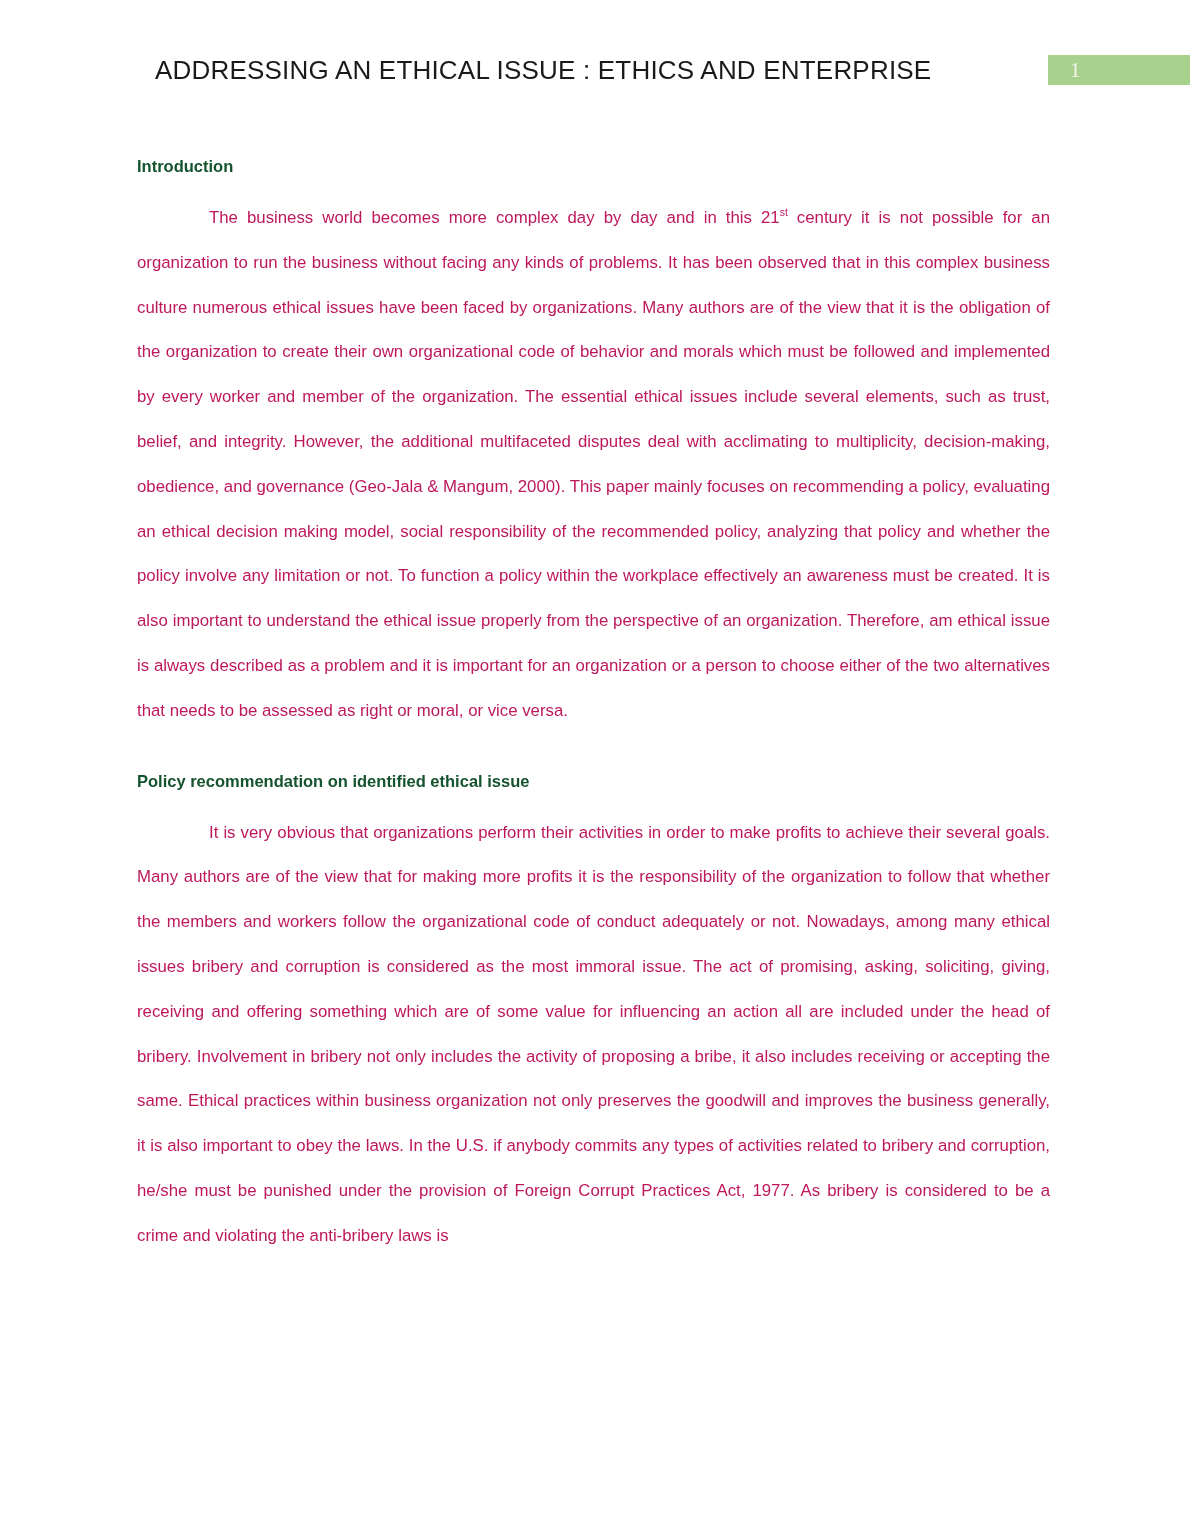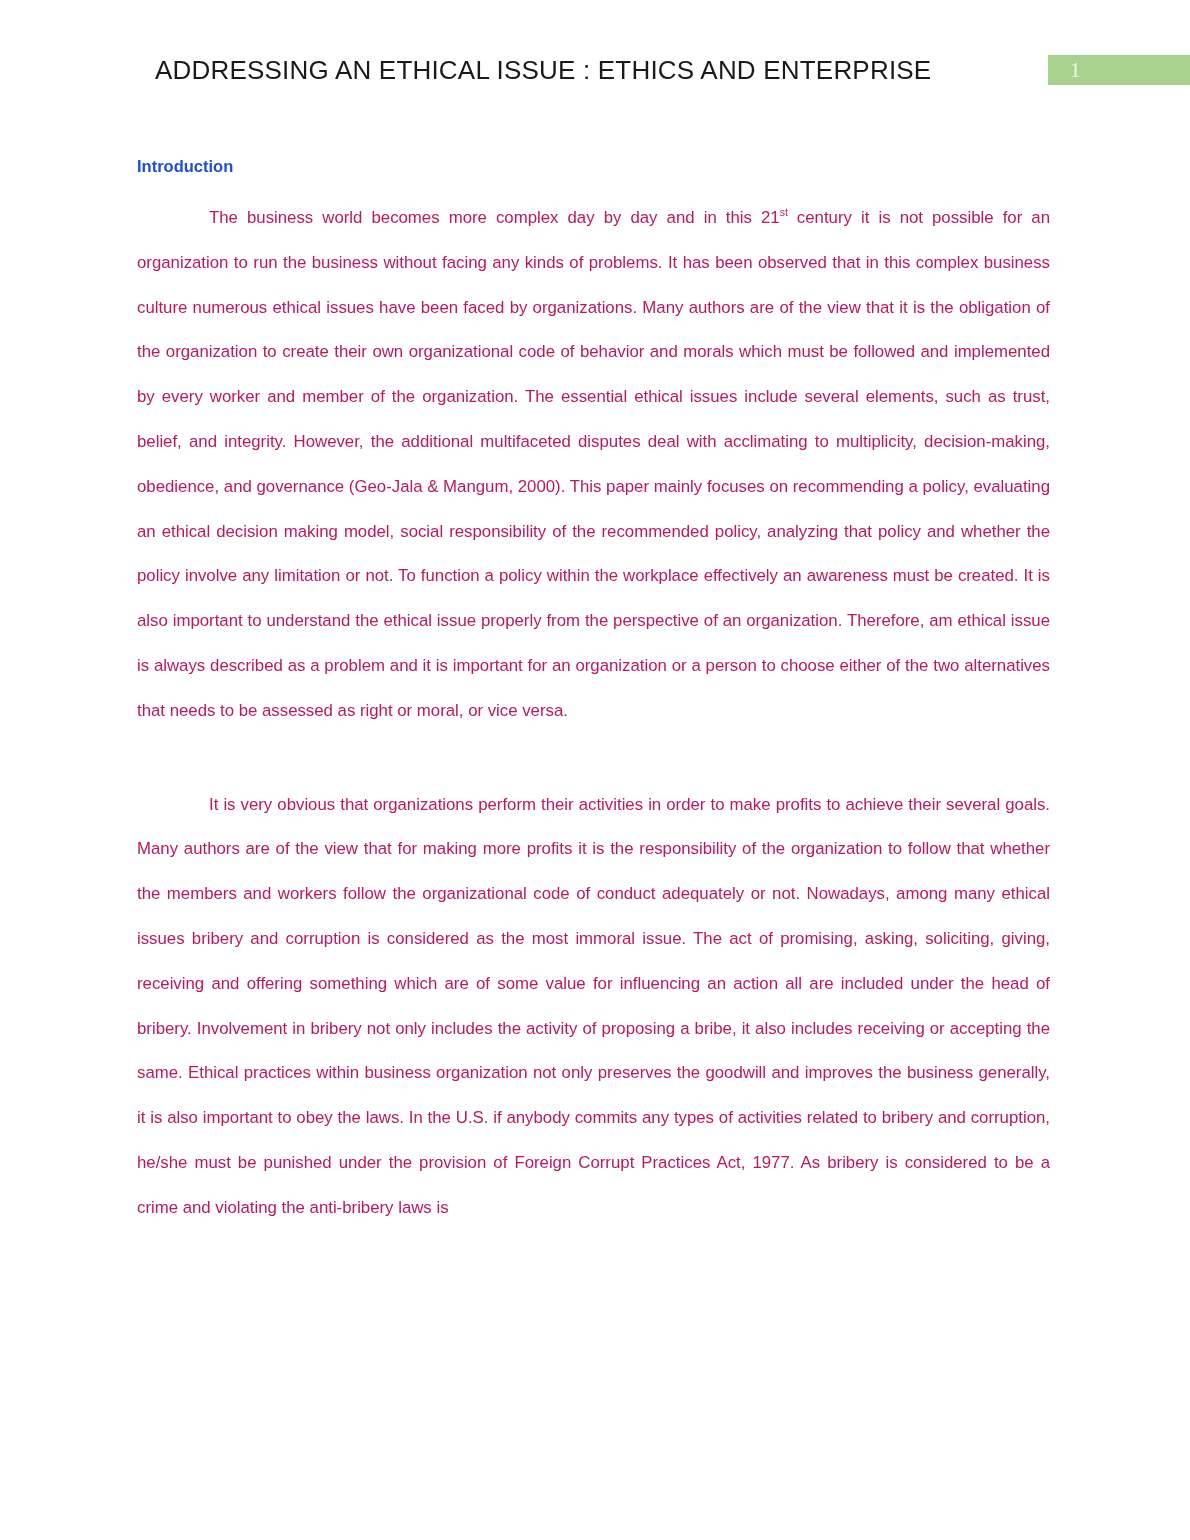--- a/index.html
+++ b/index.html
@@ -63,21 +63,21 @@
     left: 137px;
     top: 152px;
     width: 913px;
   }
 
   h2.section-heading {
     margin: 0 0 0 0;
     font-size: 16.5px;
     font-weight: bold;
     line-height: 28px;
-    color: #1d4ed8;
+    color: #14532d;
   }
 
   p.body-par {
     margin: 0;
     font-size: 16.8px;
     line-height: 44.8px;
     text-align: justify;
     text-justify: inter-word;
     color: #be185d;
     -webkit-hyphens: none;
@@ -113,19 +113,20 @@
   <div class="content">
 
     <h2 class="section-heading">Introduction</h2>
 
     <div class="gap-after-heading"></div>
 
     <p class="body-par indent"><span>The business world becomes more complex day by day and in this 21</span><sup class="ordinal">st</sup><span> century it is not possible for an organization to run the business without facing any kinds of problems. It has been observed that in this complex business culture numerous ethical issues have been faced by organizations. Many authors are of the view that it is the obligation of the organization to create their own organizational code of behavior and morals which must be followed and implemented by every worker and member of the organization. The essential ethical issues include several elements, such as trust, belief, and integrity. However, the additional multifaceted disputes deal with acclimating to multiplicity, decision-making, obedience, and governance (Geo-Jala &amp; Mangum, 2000). This paper mainly focuses on recommending a policy, evaluating an ethical decision making model, social responsibility of the recommended policy, analyzing that policy and whether the policy involve any limitation or not. To function a policy within the workplace effectively an awareness must be created. It is also important to understand the ethical issue properly from the perspective of an organization. Therefore, am ethical issue is always described as a problem and it is important for an organization or a person to choose either of the two alternatives that needs to be assessed as right or moral, or vice versa.</span></p>
 
     <div class="gap-between-blocks"></div>
 
+    <h2 class="section-heading">Policy recommendation on identified ethical issue</h2>
 
     <div class="gap-after-heading"></div>
 
     <p class="body-par indent">It is very obvious that organizations perform their activities in order to make profits to achieve their several goals. Many authors are of the view that for making more profits it is the responsibility of the organization to follow that whether the members and workers follow the organizational code of conduct adequately or not. Nowadays, among many ethical issues bribery and corruption is considered as the most immoral issue. The act of promising, asking, soliciting, giving, receiving and offering something which are of some value for influencing an action all are included under the head of bribery. Involvement in bribery not only includes the activity of proposing a bribe, it also includes receiving or accepting the same. Ethical practices within business organization not only preserves the goodwill and improves the business generally, it is also important to obey the laws. In the U.S. if anybody commits any types of activities related to bribery and corruption, he/she must be punished under the provision of Foreign Corrupt Practices Act, 1977. As bribery is considered to be a crime and violating the anti-bribery laws is</p>
 
   </div>
 </div>
 
 </body></html>

